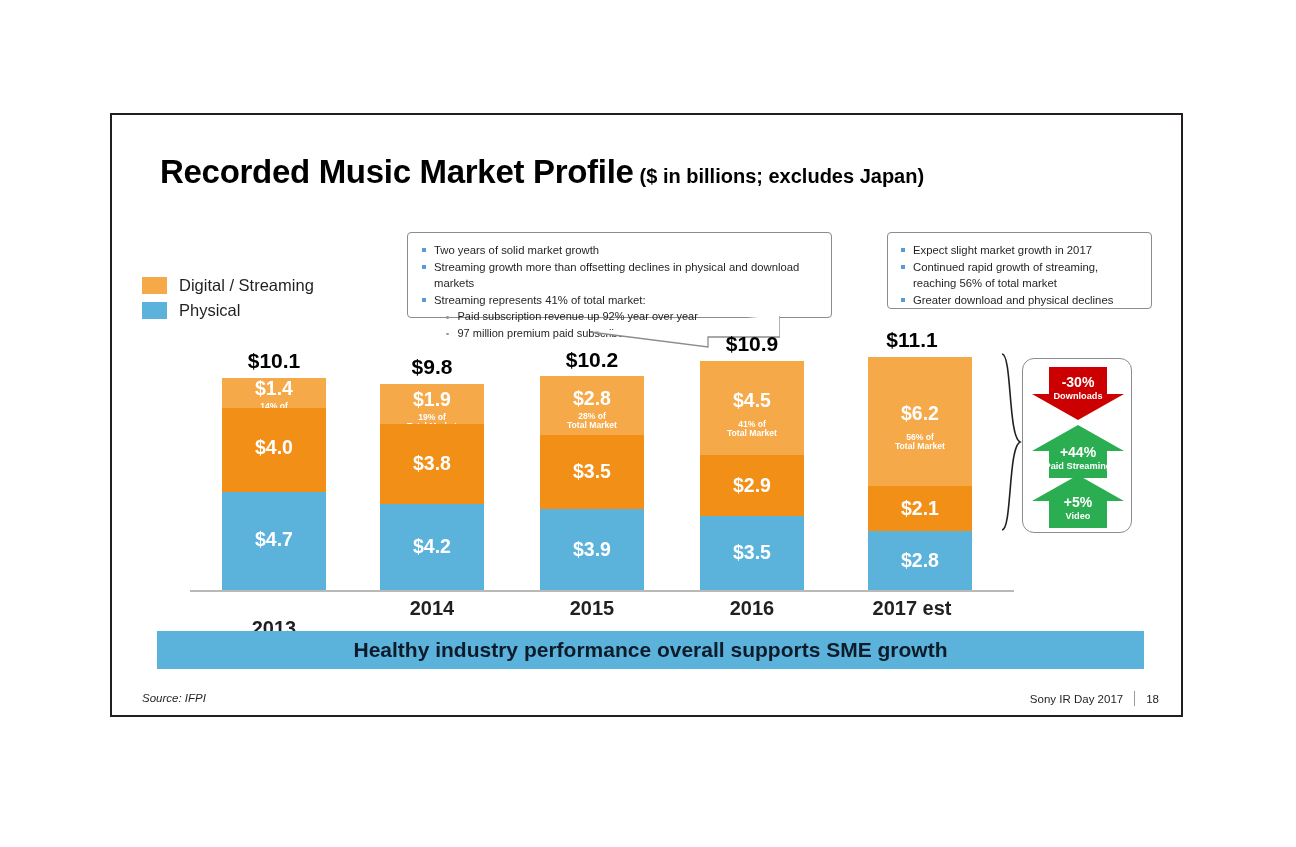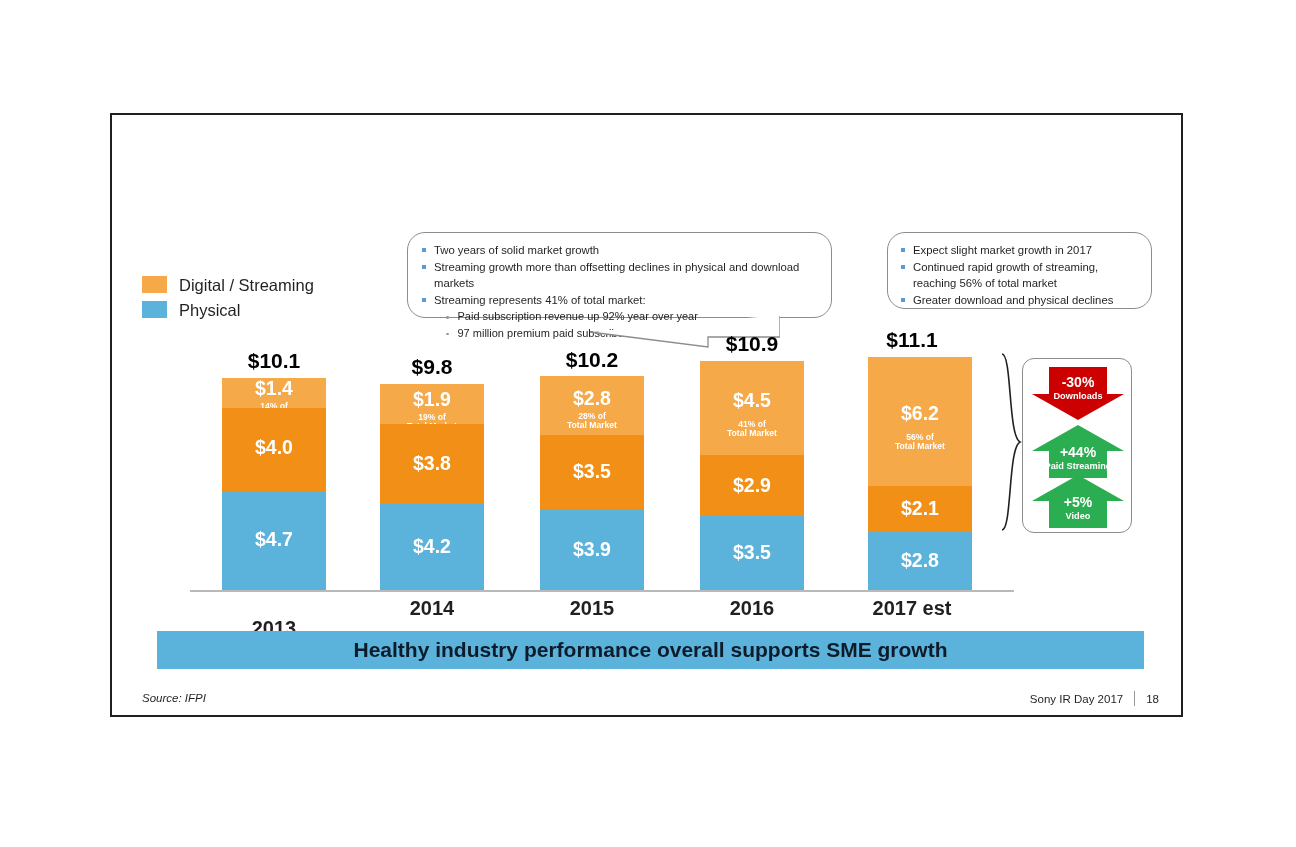--- a/index.html
+++ b/index.html
@@ -48,40 +48,40 @@
   }
 
   
   #legend {
     position: absolute;
     left: 30px;
     top: 161px;
   }
   .legend-row {
     display: flex;
-    align-items: flex-start;
+    align-items: center;
     margin-bottom: 6px;
   }
   .legend-swatch {
     width: 25px;
     height: 17px;
     margin-right: 12px;
     flex: none;
   }
   .legend-label {
     font-size: 16.5px;
     color: #231f20;
     white-space: nowrap;
   }
 
   
   .callout {
     position: absolute;
     border: 1.3px solid #8c8c8c;
-    border-radius: 18px;
+    border-radius: 4px;
     background: #ffffff;
     box-sizing: border-box;
   }
   #callout-left {
     left: 295px;
     top: 117px;
     width: 425px;
     height: 86px;
     padding: 9px 12px 0 14px;
   }
@@ -287,20 +287,23 @@
     height: 15px;
     background: #9a9a9a;
     margin: 0 11px;
   }
 </style>
 </head>
 <body>
 
 <div id="slide">
 
+  <div id="title-row">
+    <span id="title-main">Recorded Music Market Profile</span><span id="title-sub">($ in billions; excludes Japan)</span>
+  </div>
 
   <div id="legend">
     <div class="legend-row">
       <span class="legend-swatch" style="background:#f5a949"></span>
       <span class="legend-label">Digital / Streaming</span>
     </div>
     <div class="legend-row">
       <span class="legend-swatch" style="background:#5bb3dc"></span>
       <span class="legend-label">Physical</span>
     </div>

